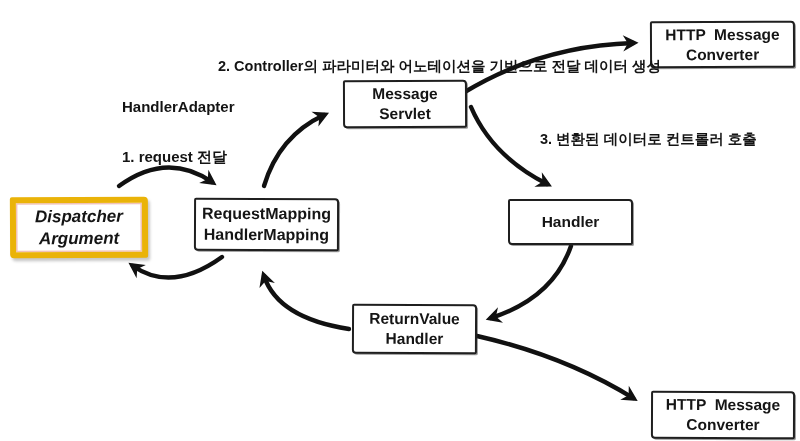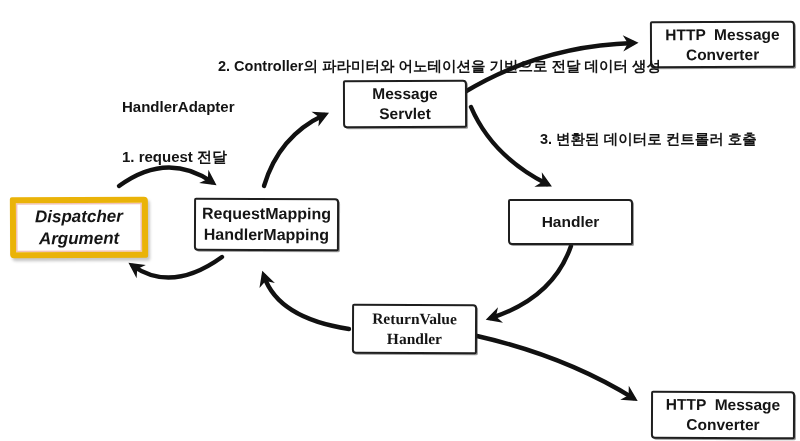--- a/index.html
+++ b/index.html
@@ -22,21 +22,21 @@
   .b-dispatcher {
     left:10px; top:197px; width:126px; height:49px; font-size:17px;
     border:6px solid #eab308;
     box-shadow:2px 3px 3px rgba(0,0,0,.22), inset 0 0 0 1.5px rgba(222,120,100,.45);
     transform:rotate(-0.3deg);
     font-style:italic;
   }
   .b-adapter      { left:194px; top:198px; width:141px; height:49px; font-size:16px; transform:rotate(0.2deg);text-align:right; }
   .b-argresolver  { left:343px; top:80px;  width:120px; height:44px; transform:rotate(-0.2deg); }
   .b-handler      { left:508px; top:199px; width:121px; height:42px; }
-  .b-returnvalue  { left:352px; top:304px; width:121px; height:46px; transform:rotate(0.25deg);font-family:Liberation Serif, serif; }
+  .b-returnvalue  { left:352px; top:304px; width:121px; height:46px; transform:rotate(0.25deg); }
   .b-httpmc-top   { left:650px; top:21px;  width:141px; height:43px; transform:rotate(-0.25deg); }
   .b-httpmc-bot   { left:651px; top:391px; width:140px; height:44px; transform:rotate(0.2deg); }
 
   .lbl {
     position:absolute; font-size:14.5px; font-weight:700; line-height:1.34;
     white-space:nowrap; color:#141414;
   }
   .lbl-skip  { left:122px; top:97px;  font-size:15px; }
   .lbl-step1 { left:122px; top:147px; font-size:15px; }
   .lbl-step2 { left:218px; top:57px;  }

